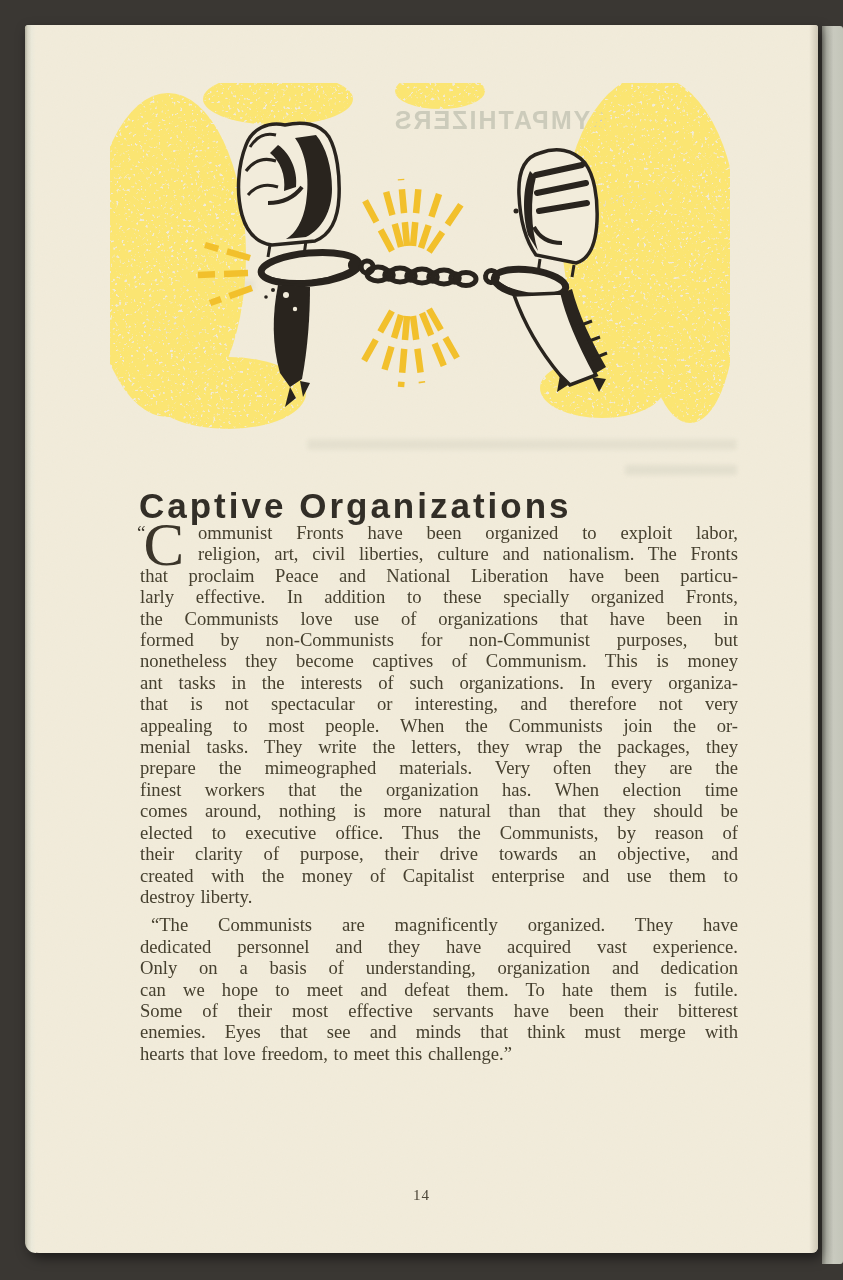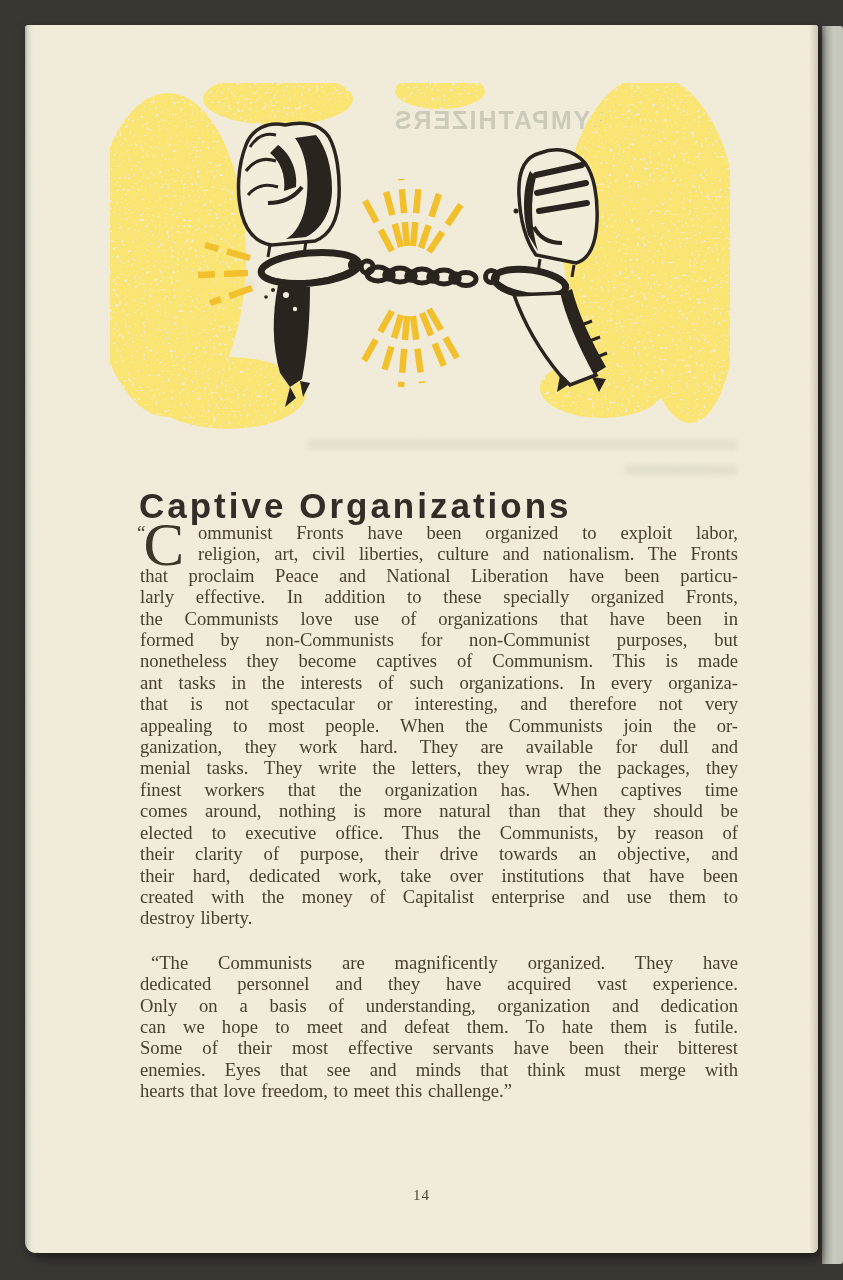--- a/index.html
+++ b/index.html
@@ -71,21 +71,21 @@
   .bodycol{
     position:absolute;left:115px;top:497px;width:598px;
     font-size:18.6px;line-height:21.4px;
     color:#46402f;
     word-spacing:1px;
   }
   .para{position:relative;}
   .tline{text-align:justify;text-align-last:justify;white-space:normal;font-family:Liberation Serif, serif;}
   .tline.no-just{text-align-last:left;}
   .tline.dc-pad{padding-left:58px;}
-  .para2{margin-top:23px;}
+  .para2{margin-top:7px;}
   .para2 .tline:first-child{padding-left:11px;}
 
   .dropcap{
     position:absolute;left:-3px;top:0px;width:58px;height:44px;
     color:#3b352a;
   }
   .dropcap .dq{font-size:19px;vertical-align:26px;letter-spacing:-2px;}
   .dropcap .dl{font-size:61px;line-height:40px;font-family:"Liberation Serif",serif;}
 
   
@@ -214,31 +214,30 @@
 
     <div class="bodycol">
       <div class="para para1">
         <span class="dropcap"><span class="dq">“</span><span class="dl">C</span></span>
       <div class="tline dc-pad">ommunist Fronts have been organized to exploit labor,</div>
           <div class="tline dc-pad">religion, art, civil liberties, culture and nationalism. The Fronts</div>
           <div class="tline">that proclaim Peace and National Liberation have been particu-</div>
           <div class="tline">larly effective. In addition to these specially organized Fronts,</div>
           <div class="tline">the Communists love use of organizations that have been in</div>
           <div class="tline">formed by non-Communists for non-Communist purposes, but</div>
-          <div class="tline">nonetheless they become captives of Communism. This is made</div>
+          <div class="tline">nonetheless they become captives of Communism. This is money</div>
           <div class="tline">ant tasks in the interests of such organizations. In every organiza-</div>
           <div class="tline">that is not spectacular or interesting, and therefore not very</div>
           <div class="tline">appealing to most people. When the Communists join the or-</div>
-          <div class="tline">ganization, they work hard. They are available for dull and</div>
           <div class="tline">menial tasks. They write the letters, they wrap the packages, they</div>
-          <div class="tline">finest workers that the organization has. When captives time</div>
+          <div class="tline">prepare the mimeographed materials. Very often they are the</div>
+          <div class="tline">finest workers that the organization has. When election time</div>
           <div class="tline">comes around, nothing is more natural than that they should be</div>
           <div class="tline">elected to executive office. Thus the Communists, by reason of</div>
           <div class="tline">their clarity of purpose, their drive towards an objective, and</div>
-          <div class="tline">their hard, dedicated work, take over institutions that have been</div>
           <div class="tline">created with the money of Capitalist enterprise and use them to</div>
           <div class="tline no-just">destroy liberty.</div>
         </div>
       <div class="para para2">
           <div class="tline">“The Communists are magnificently organized. They have</div>
           <div class="tline">dedicated personnel and they have acquired vast experience.</div>
           <div class="tline">Only on a basis of understanding, organization and dedication</div>
           <div class="tline">can we hope to meet and defeat them. To hate them is futile.</div>
           <div class="tline">Some of their most effective servants have been their bitterest</div>
           <div class="tline">enemies. Eyes that see and minds that think must merge with</div>

